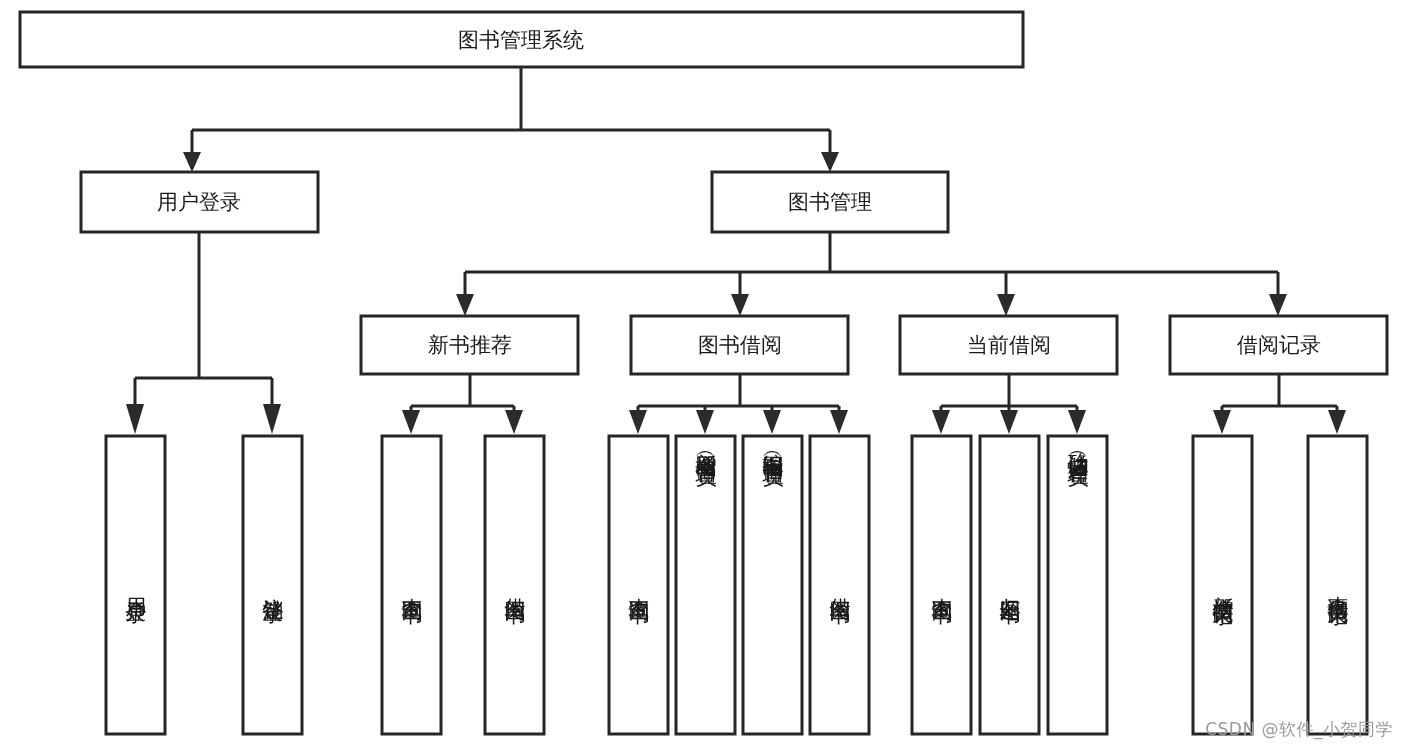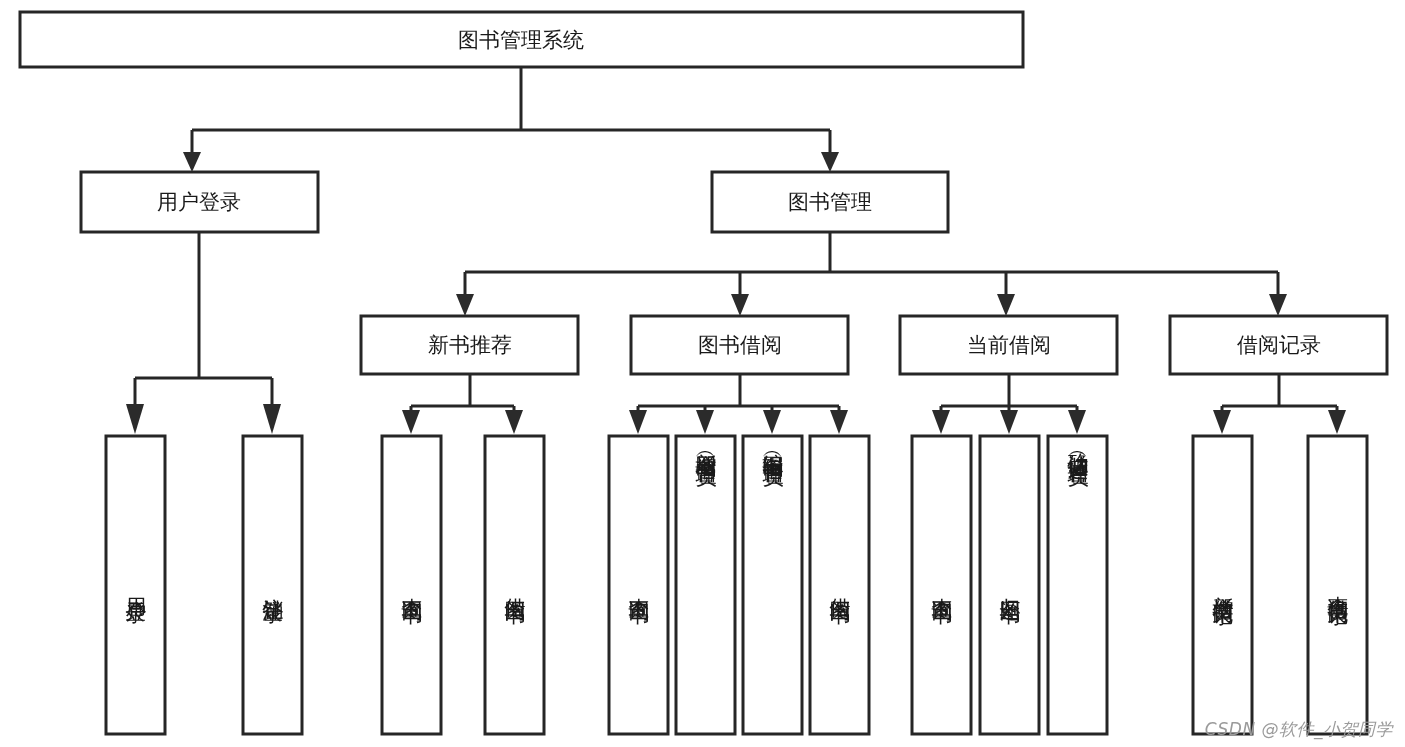--- a/index.html
+++ b/index.html
@@ -70,21 +70,20 @@
   .watermark {
     position: absolute;
     right: 12px;
     bottom: 6px;
     font-family: "DejaVu Sans", "Liberation Sans", sans-serif;
     font-size: 17px;
     color: #9b9b9b;
     letter-spacing: 0.5px;
     white-space: nowrap;
     pointer-events: none;
-    font-style: italic;
   }
 </style>
 </head>
 <body>
 
 <div id="diagram-root">
 
   <svg class="diagram" viewBox="0 0 1405 747" xmlns="http://www.w3.org/2000/svg">
 
     <defs>

